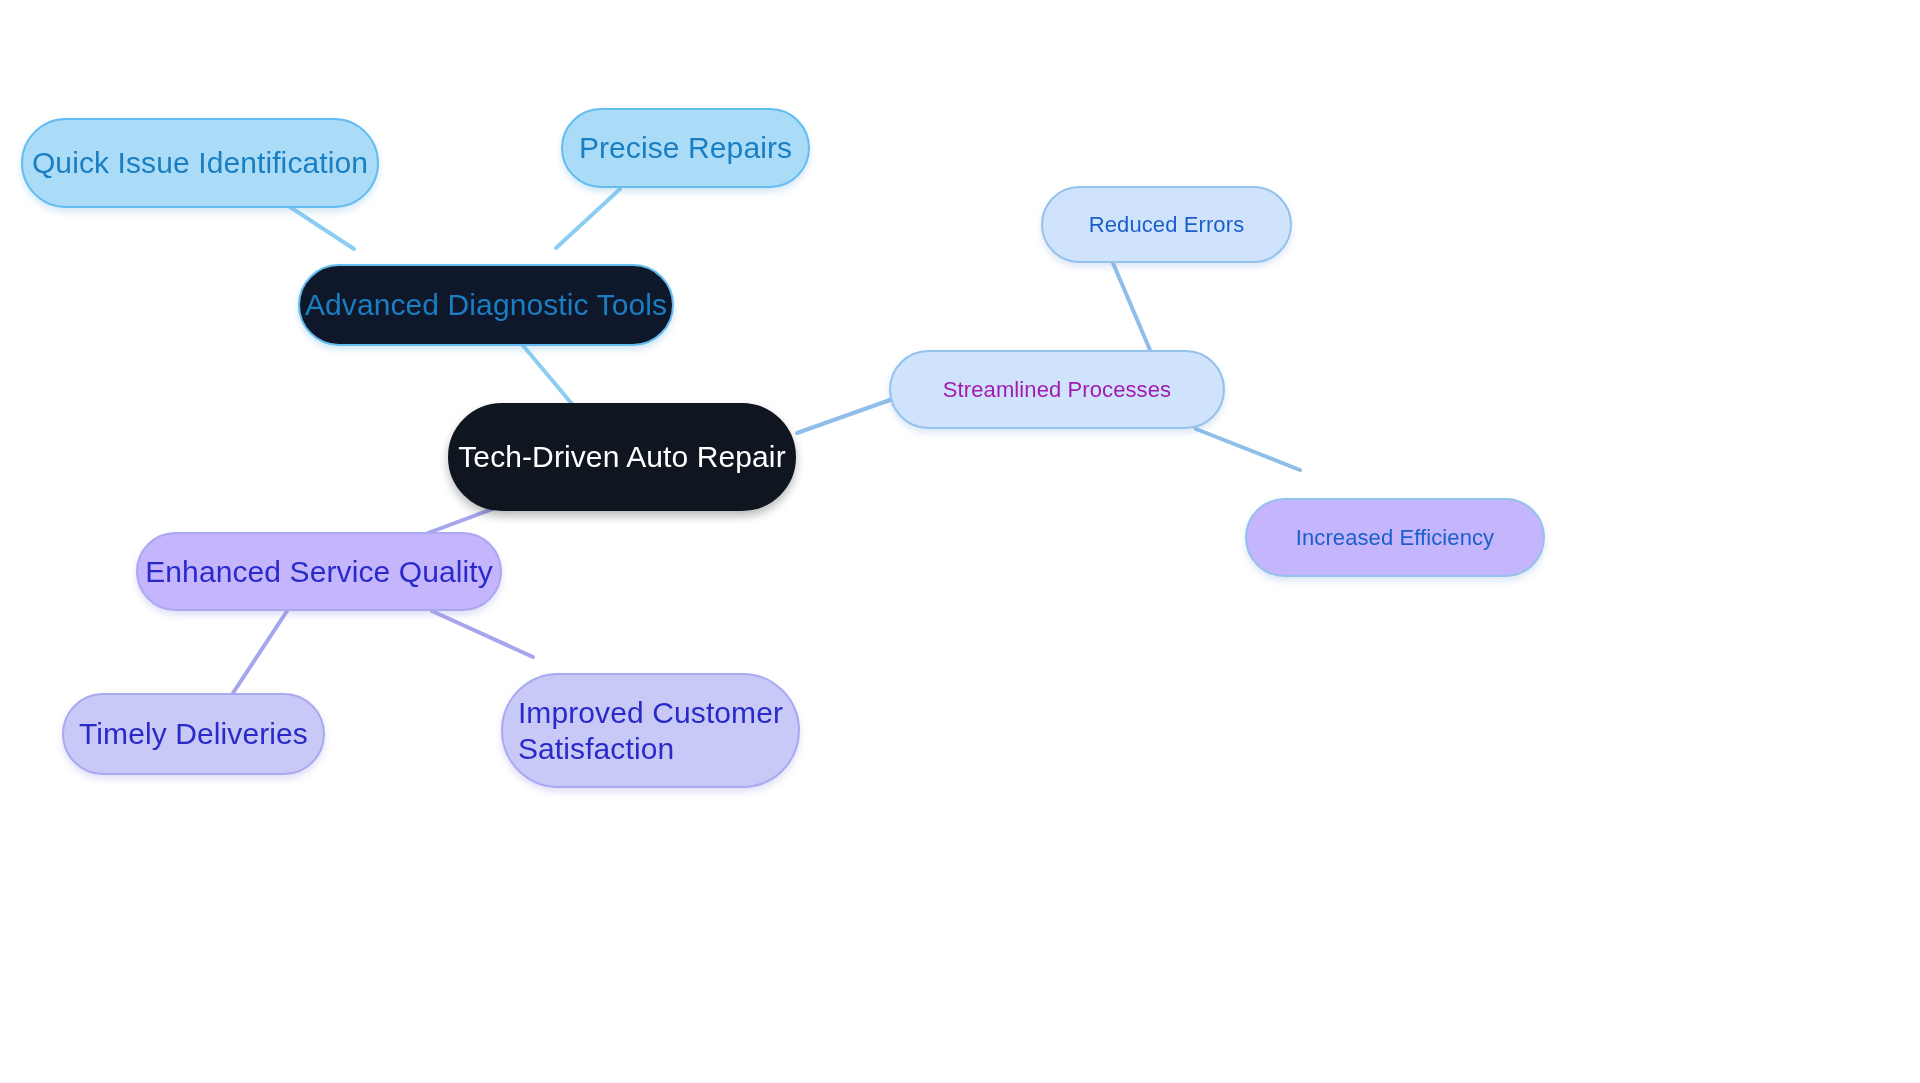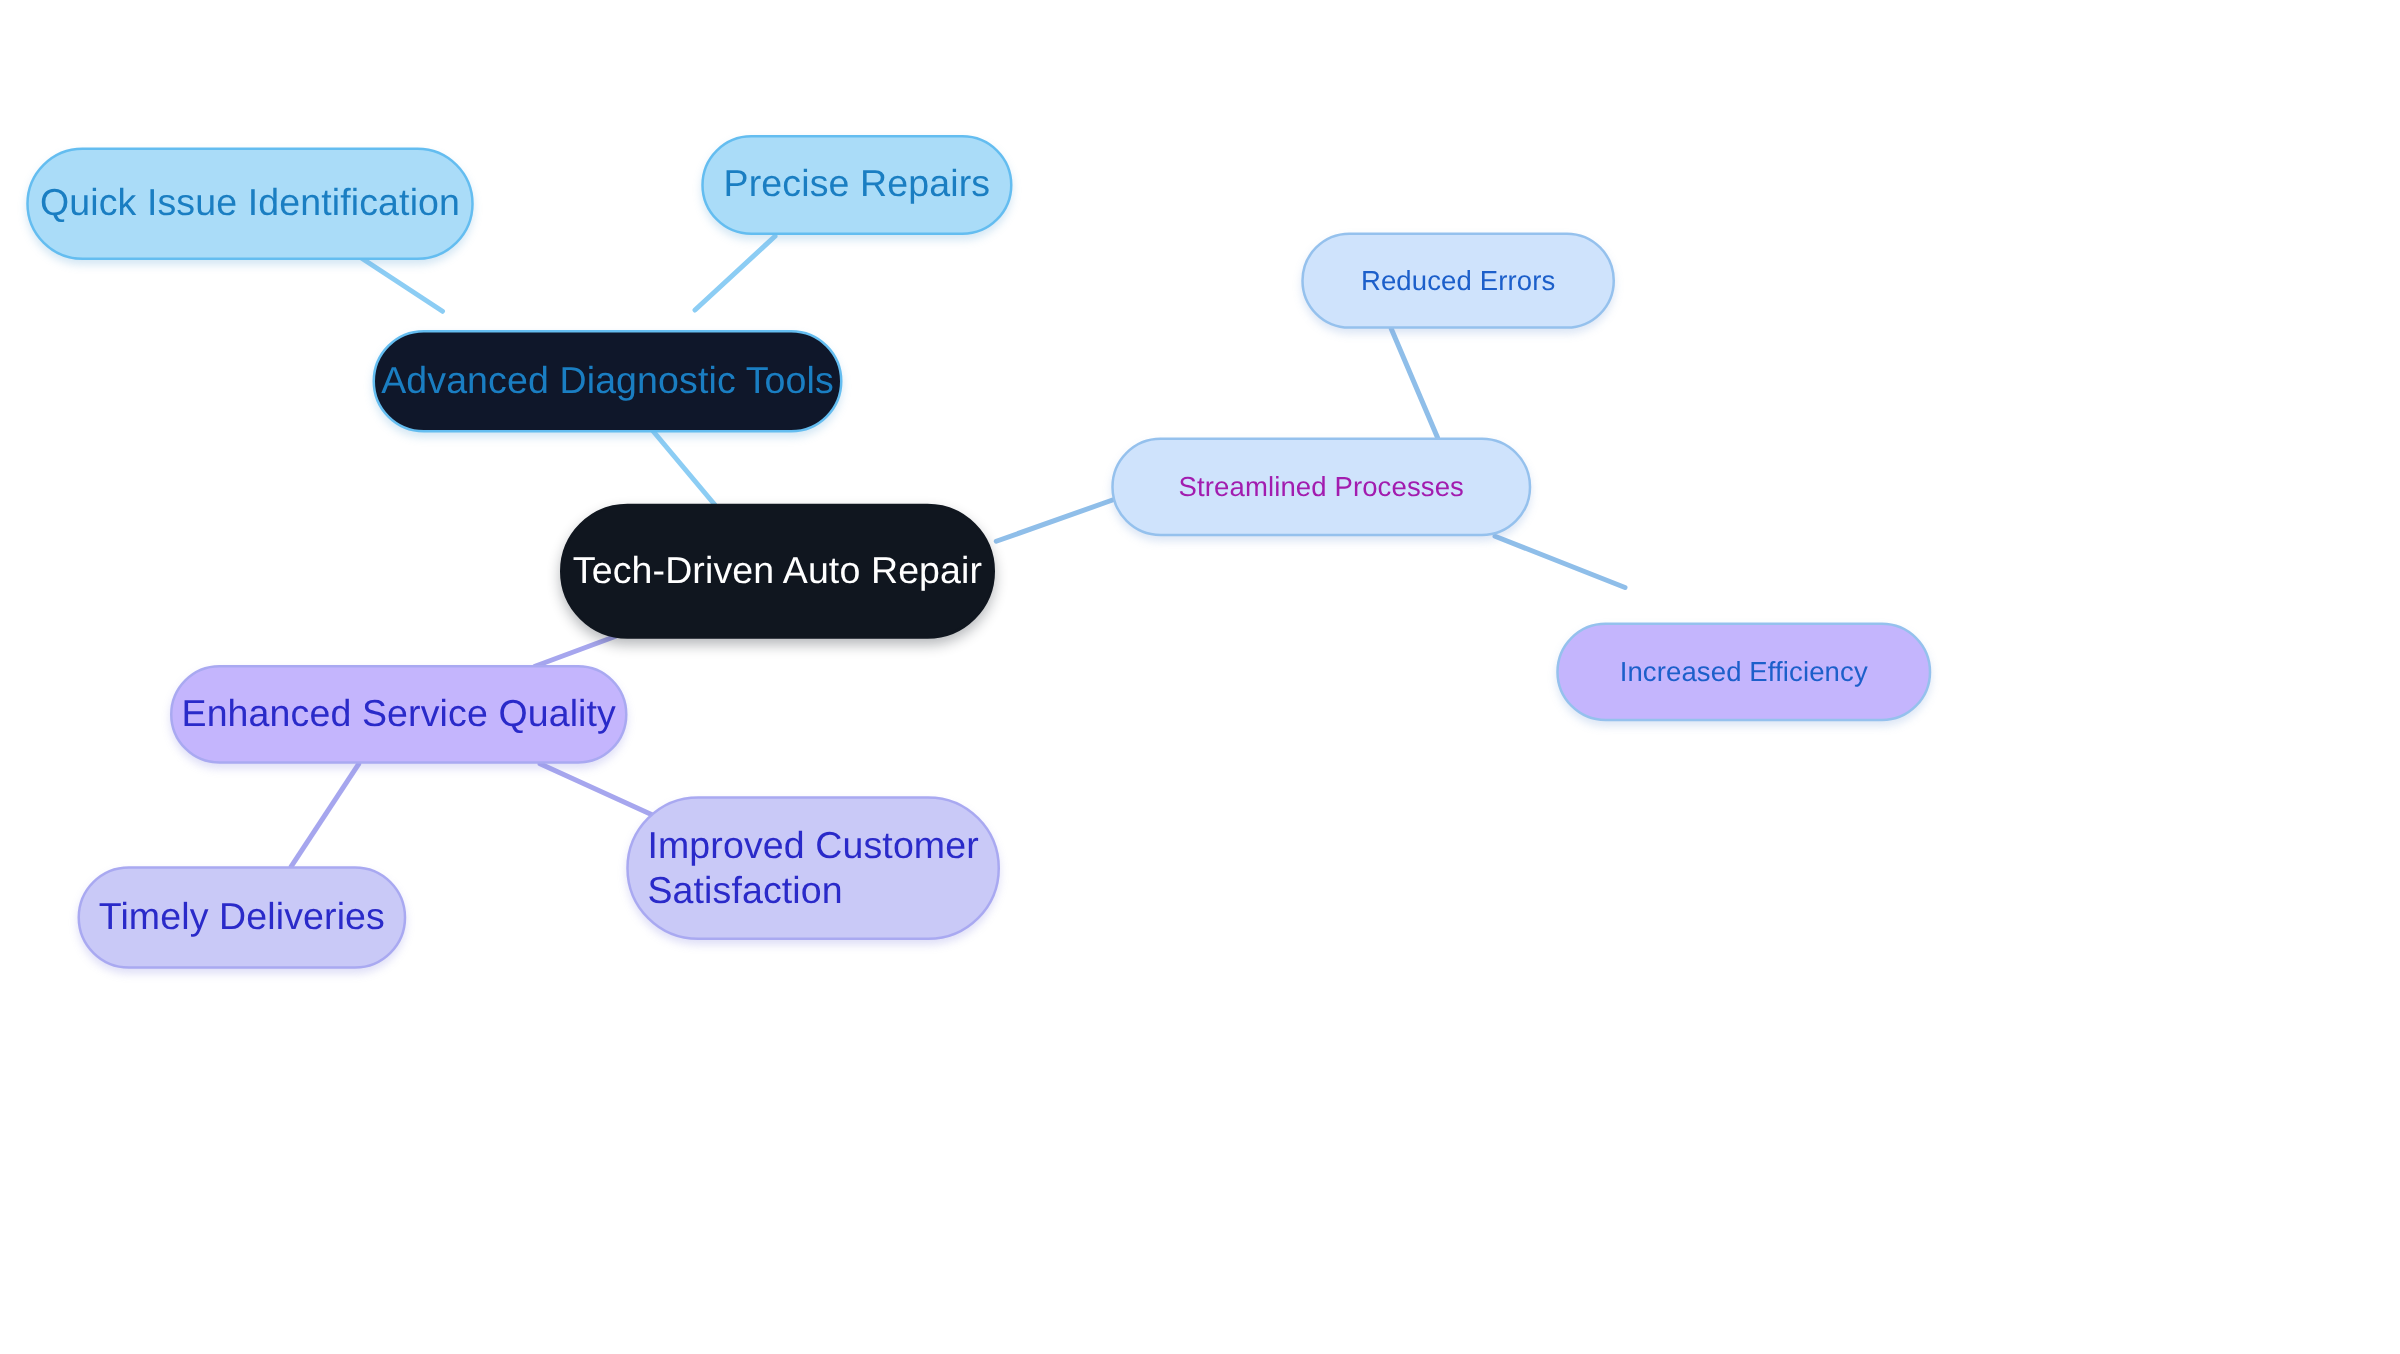--- a/index.html
+++ b/index.html
@@ -87,16 +87,16 @@
   <div id="node-layer">
       <div class="node node-root" style="left: 448px; top: 403px; width: 348px; height: 108px;">Tech-Driven Auto Repair</div>
       <div class="node node-cyan" style="left: 298px; top: 248px; width: 376px; height: 82px; background: #0f172a; border-color: rgb(100, 189, 240); color: rgb(26, 126, 194); margin-top: 16px;">Advanced Diagnostic Tools</div>
       <div class="node node-cyan" style="left: 21px; top: 118px; width: 358px; height: 90px; background: rgb(170, 220, 248); border-color: rgb(100, 189, 240); color: rgb(26, 126, 194);">Quick Issue Identification</div>
       <div class="node node-cyan" style="left: 561px; top: 108px; width: 249px; height: 80px; background: rgb(170, 220, 248); border-color: rgb(100, 189, 240); color: rgb(26, 126, 194);">Precise Repairs</div>
       <div class="node node-blue" style="left: 889px; top: 350px; width: 336px; height: 79px; background: rgb(207, 227, 252); border-color: rgb(149, 193, 237); color: #a21caf;">Streamlined Processes</div>
       <div class="node node-blue" style="left: 1041px; top: 186px; width: 251px; height: 77px; background: rgb(207, 227, 252); border-color: rgb(149, 193, 237); color: rgb(28, 95, 202);">Reduced Errors</div>
       <div class="node node-blue" style="left: 1245px; top: 498px; width: 300px; height: 79px; background: #c4b5fd; border-color: rgb(149, 193, 237); color: rgb(28, 95, 202);">Increased Efficiency</div>
       <div class="node node-purple" style="left: 136px; top: 532px; width: 366px; height: 79px; background: #c4b5fd; border-color: rgb(169, 169, 241); color: rgb(42, 42, 201);">Enhanced Service Quality</div>
       <div class="node node-purple" style="left: 62px; top: 693px; width: 263px; height: 82px; background: rgb(201, 201, 247); border-color: rgb(169, 169, 241); color: rgb(42, 42, 201);">Timely Deliveries</div>
-      <div class="node node-purple" style="left: 501px; top: 637px; width: 299px; height: 115px; background: rgb(201, 201, 247); border-color: rgb(169, 169, 241); color: rgb(42, 42, 201);">Improved Customer
+      <div class="node node-purple" style="left: 501px; top: 673px; width: 299px; height: 115px; background: rgb(201, 201, 247); border-color: rgb(169, 169, 241); color: rgb(42, 42, 201);">Improved Customer
 Satisfaction</div>
     </div>
 </div>
 
 </body></html>

